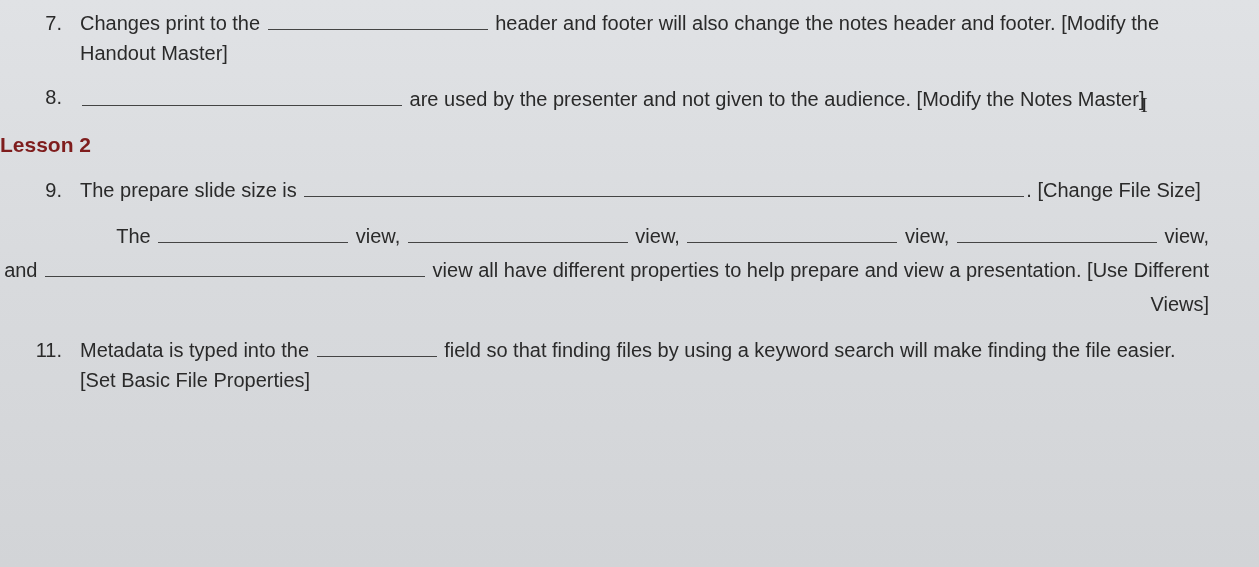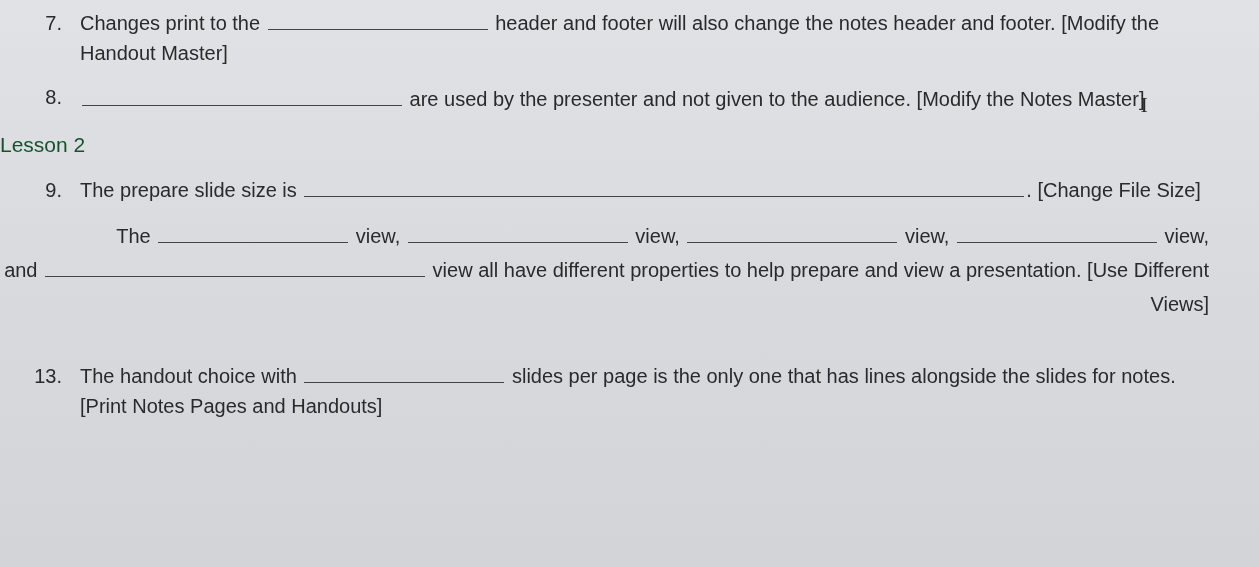--- a/index.html
+++ b/index.html
@@ -33,22 +33,22 @@
     padding-right: 30px;
   }
   .blank {
     display: inline-block;
     border-bottom: 1.5px solid #444;
     height: 1.05em;
     vertical-align: baseline;
     margin: 0 2px;
   }
   .lesson {
-    color: #14532d;
-    font-weight: 400;
+    color: #7f1d1d;
+    font-weight: 700;
     font-size: 21px;
     margin: 12px 0 14px 0;
     padding-left: 0;
   }
   .cursor {
     display: inline-block;
     font-family: serif;
     font-size: 22px;
     position: relative;
     top: 6px;
@@ -84,24 +84,24 @@
     </div>
   </div>
 
   <div class="item">
     <div class="body row10">
       <span>The </span><span class="blank" style="width:190px"></span><span> view, </span><span class="blank" style="width:220px"></span><span> view, </span><span class="blank" style="width:210px"></span><span> view, </span><span class="blank" style="width:200px"></span><span> view, </span><br>
       <span>and </span><span class="blank" style="width:380px"></span><span> view all have different properties to help prepare and view a presentation. [Use Different Views]</span>
     </div>
   </div>
 
+  <div class="item">
+    <div class="num">11.</div>
+    <div class="body">
+      <span>Metadata is typed into the </span><span class="blank" style="width:120px"></span><span> field so that finding files by using a keyword search will make finding the file easier. [Set Basic File Properties]</span>
+    </div>
+  </div>
 
   <div style="height:26px"></div>
 
 
-  <div class="item" style="margin-bottom:0">
-    <div class="num">13.</div>
-    <div class="body">
-      <span>The handout choice with </span><span class="blank" style="width:200px"></span><span> slides per page is the only one that has lines alongside the slides for notes. [Print Notes Pages and Handouts]</span>
-    </div>
-  </div>
 
 </div>
 
 </body></html>

